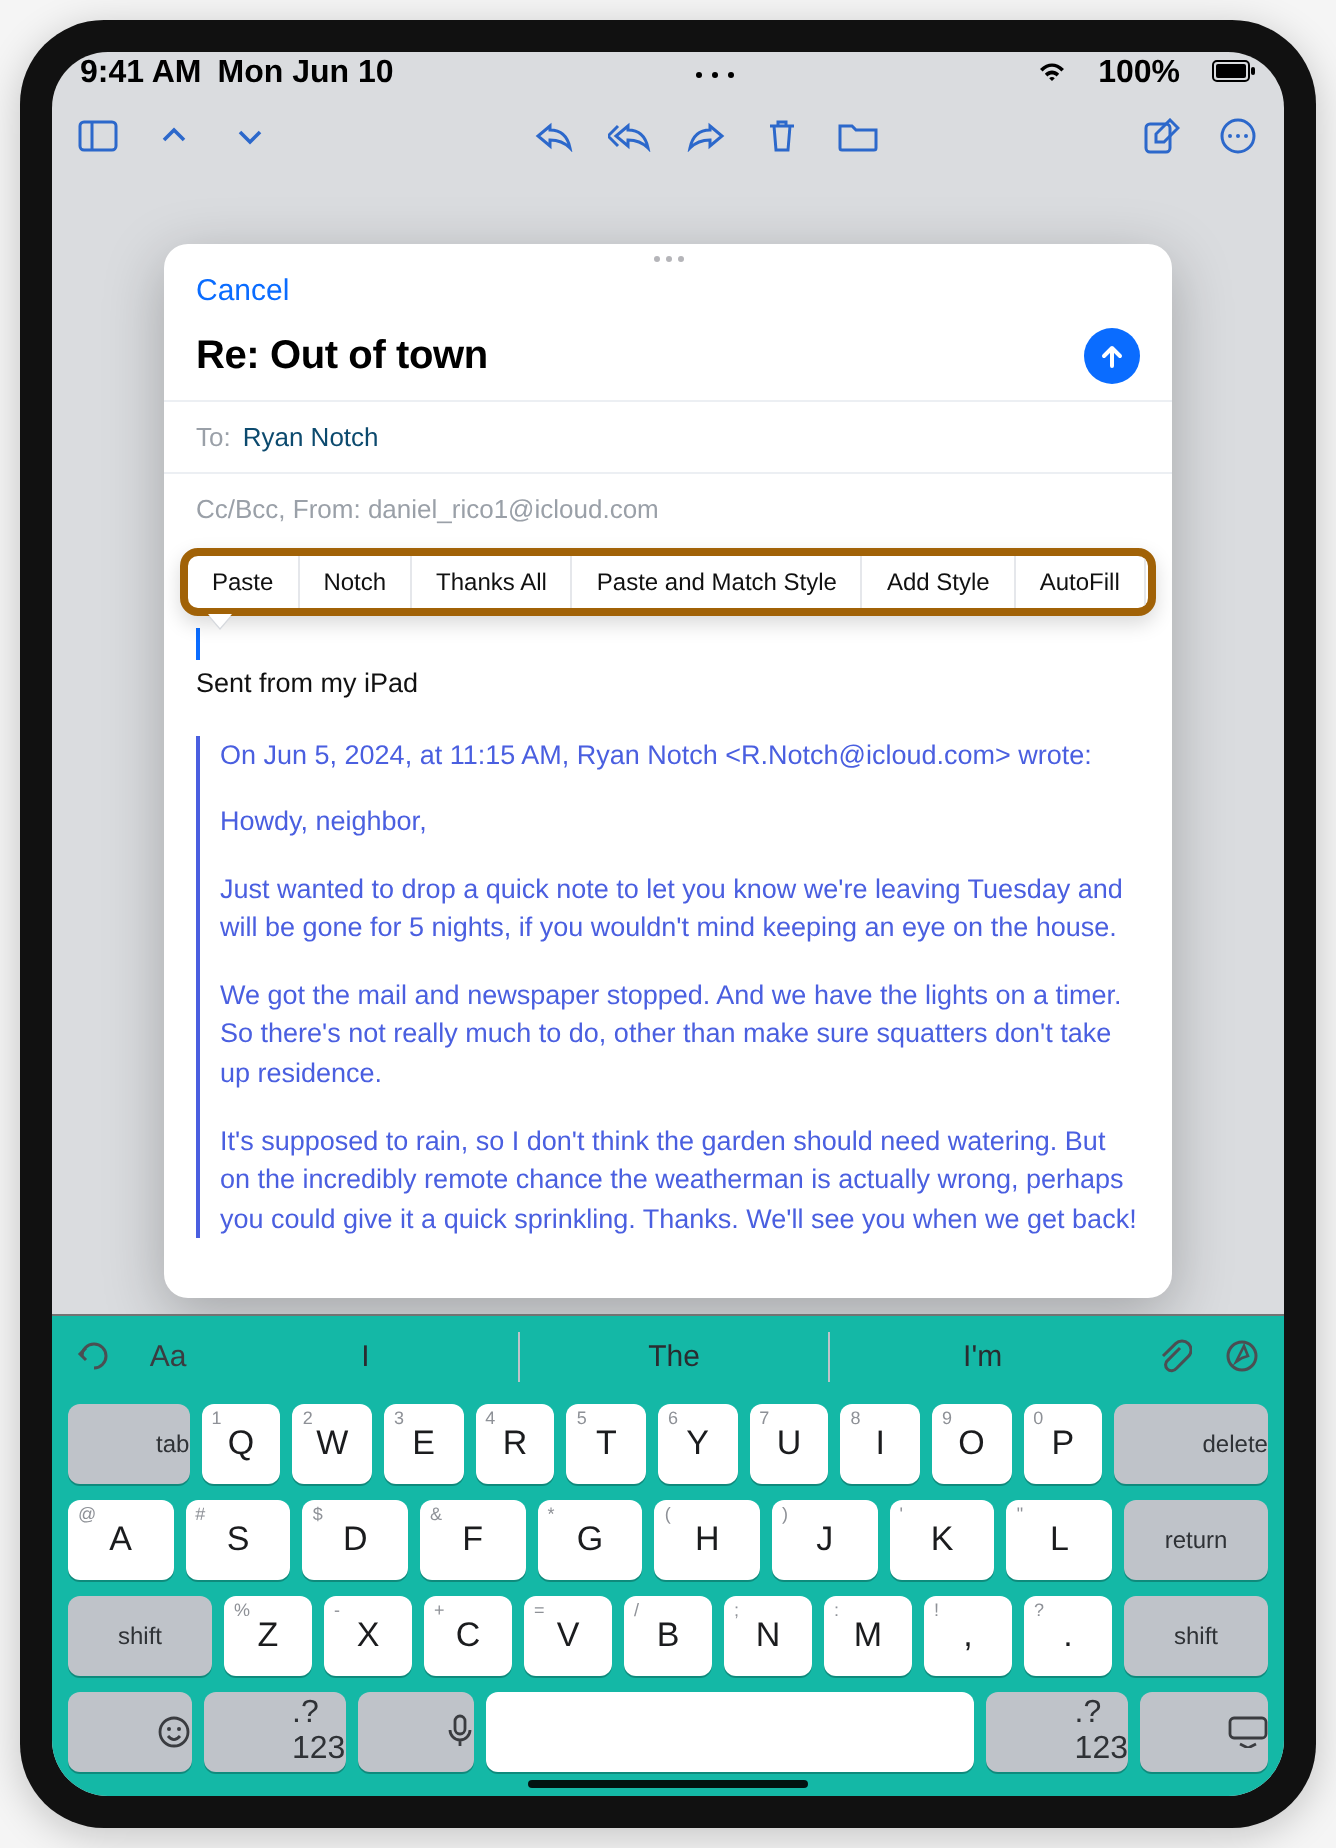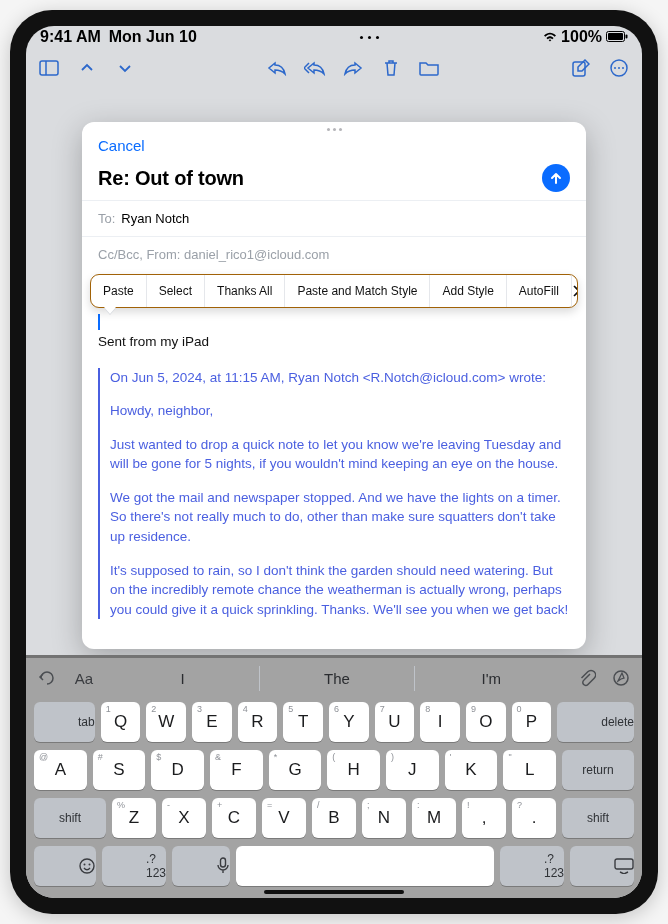--- a/index.html
+++ b/index.html
@@ -4,21 +4,21 @@
 <style>
 * { margin: 0; padding: 0; box-sizing: border-box; font-family: -apple-system, "Helvetica Neue", Arial, sans-serif; }
 body { width: 668px; height: 924px; background: #f5f5f5; display: flex; align-items: center; justify-content: center; }
 .ipad-frame { width: 648px; height: 904px; background: #111; border-radius: 42px; padding: 16px; position: relative; box-shadow: 0 4px 20px rgba(0,0,0,0.2); }
 .screen { width: 100%; height: 100%; background: #e8eaed; border-radius: 28px; overflow: hidden; position: relative; }
 
 
 .status-bar { height: 22px; display: flex; align-items: center; padding: 0 14px; font-size: 16px; font-weight: 600; color: #000; }
 .status-left { flex: 0 0 auto; display: flex; gap: 8px; }
 .status-center { flex: 1 1 auto; display: flex; justify-content: center; }
-.status-right { flex: 0 0 auto; display: flex; gap: 4px; }
+.status-right { flex: 0 0 auto; display: flex; gap: 16px; }
 .status-dots { display: inline-flex; gap: 5px; }
 .sdot { width: 3px; height: 3px; border-radius: 50%; background: #000; }
 
 
 .mail-toolbar { height: 40px; display: flex; align-items: center; padding: 0 12px; gap: 16px; color: #2f6fd8; }
 .mail-toolbar .spacer { flex: 1; }
 .toolbar-icon { width: 22px; height: 22px; display: flex; align-items: center; justify-content: center; }
 
 
 .dim-area { position: absolute; inset: 0; background: rgba(0,0,0,0.06); pointer-events: none; }
@@ -29,51 +29,51 @@
 .grab-dots { display: flex; gap: 3px; }
 .gdot { width: 3px; height: 3px; border-radius: 50%; background: #b5b5b9; }
 .sheet-header { padding: 2px 16px 8px; }
 .cancel-row { display: flex; }
 .cancel { color: #0a6cff; font-size: 15px; padding: 4px 0 10px; }
 .subject-row { display: flex; align-items: center; justify-content: space-between; }
 .subject { font-size: 20px; font-weight: 700; letter-spacing: -0.2px; }
 .send-btn { width: 28px; height: 28px; border-radius: 50%; background: #0a6cff; display: flex; align-items: center; justify-content: center; color: #fff; }
 .field-row { padding: 10px 16px; border-top: 1px solid #eceff3; font-size: 13px; display: flex; gap: 6px; }
 .field-label { color: #9aa0a8; }
-.recipient { color: #000000; }
+.recipient { color: #0c4a6e; }
 .ccbcc { color: #9aa0a8; }
 
 .edit-menu-wrap { position: relative; height: 38px; }
-.edit-menu { position: absolute; left: 8px; right: 8px; top: 2px; height: 34px; background: #fff; border: 1px solid #a16207; border-radius: 9px; box-shadow: 0 4px 10px rgba(0,0,0,0.15); display: flex; align-items: stretch; overflow: hidden; }
+.edit-menu { position: absolute; left: 8px; right: 8px; top: 2px; height: 34px; background: #fff; border: 4px solid #a16207; border-radius: 9px; box-shadow: 0 4px 10px rgba(0,0,0,0.15); display: flex; align-items: stretch; overflow: hidden; }
 .edit-menu button { background: none; border: none; border-right: 1px solid #e5e7eb; padding: 0 12px; font-size: 12px; color: #111; white-space: nowrap; }
 .edit-menu .more { width: 30px; display: flex; align-items: center; justify-content: center; border-right: none; }
 .menu-caret { position: absolute; left: 22px; top: 35px; width: 0; height: 0; border-left: 6px solid transparent; border-right: 6px solid transparent; border-top: 7px solid #fff; filter: drop-shadow(0 1px 0 #d5d8dd); }
 
 .compose-body { padding: 4px 16px 16px; font-size: 13.5px; line-height: 1.45; }
 .cursor-line { height: 16px; display: flex; align-items: center; }
 .cursor { width: 2px; height: 16px; background: #0a6cff; }
 .signature { margin-top: 2px; color: #111; }
 
 .quoted { border-left: 2px solid #4a5fe0; padding-left: 10px; margin-top: 16px; color: #4a5fe0; }
 .quoted p { margin-bottom: 14px; }
 
 
-.keyboard { position: absolute; left: 0; right: 0; bottom: 0; background: #a3a3a3; border-top: 3px solid #737373; padding-bottom: 8px; }
+.keyboard { position: absolute; left: 0; right: 0; bottom: 0; background: #14b8a6; border-top: 1px solid #737373; padding-bottom: 8px; }
 .sugg-row { height: 40px; display: flex; align-items: center; padding: 0 6px; gap: 4px; }
 .sugg-icon { width: 30px; height: 30px; display: flex; align-items: center; justify-content: center; color: #4b4e52; }
 .sugg-aa { width: 36px; font-size: 15px; color: #3a3c40; display: flex; align-items: center; justify-content: center; }
 .suggestions { flex: 1; display: flex; }
 .suggestion { flex: 1; text-align: center; font-size: 15px; color: #2a2c30; border-left: 1px solid #bfc3c9; padding: 4px 0; }
 .suggestion:first-child { border-left: none; }
 .sugg-right { display: flex; gap: 4px; }
 
 .krow { display: flex; gap: 6px; padding: 4px 8px; }
 .key { flex: 1; height: 40px; background: #fff; border-radius: 6px; box-shadow: 0 1px 0 rgba(0,0,0,0.25); display: flex; flex-direction: column; align-items: center; justify-content: center; font-size: 17px; color: #1b1c1e; position: relative; }
 .key .alt { position: absolute; top: 2px; left: 5px; font-size: 9px; color: #8e9197; }
-.key.func { background: #bfc3c9; font-size: 12px; color: #2f3236; }
+.key.func { background: #bfc3c9; font-size: 16px; color: #2f3236; }
 .key.func.small { flex: 0 0 56px; padding-left: 44px; }
 .key.func.med  { flex: 0 0 72px; }
 .key.space { flex: 6; }
 .key.shift, .key.delete, .key.return, .key.tab, .key.caps { font-size: 12px; }
 .home-indicator { position: absolute; bottom: 4px; left: 50%; transform: translateX(-50%); width: 140px; height: 4px; border-radius: 3px; background: #000; opacity: .9; }
 </style>
 </head>
 <body>
 
 <div class="ipad-frame">
@@ -196,21 +196,21 @@
         <span class="field-label">To:</span>
         <span class="recipient">Ryan Notch</span>
       </div>
       <div class="field-row">
         <span class="ccbcc">Cc/Bcc, From: daniel_rico1@icloud.com</span>
       </div>
 
       <div class="edit-menu-wrap">
         <div class="edit-menu">
           <button>Paste</button>
-          <button>Select</button>
+          <button>Notch</button>
           <button>Thanks All</button>
           <button>Paste and Match Style</button>
           <button>Add Style</button>
           <button>AutoFill</button>
           <div class="more">
             <svg width="8" height="12" viewBox="0 0 8 12">
                 <path d="M2 1l5 5-5 5" fill="none" stroke="#111" stroke-width="1.6"></path>
               </svg>
           </div>
         </div>

